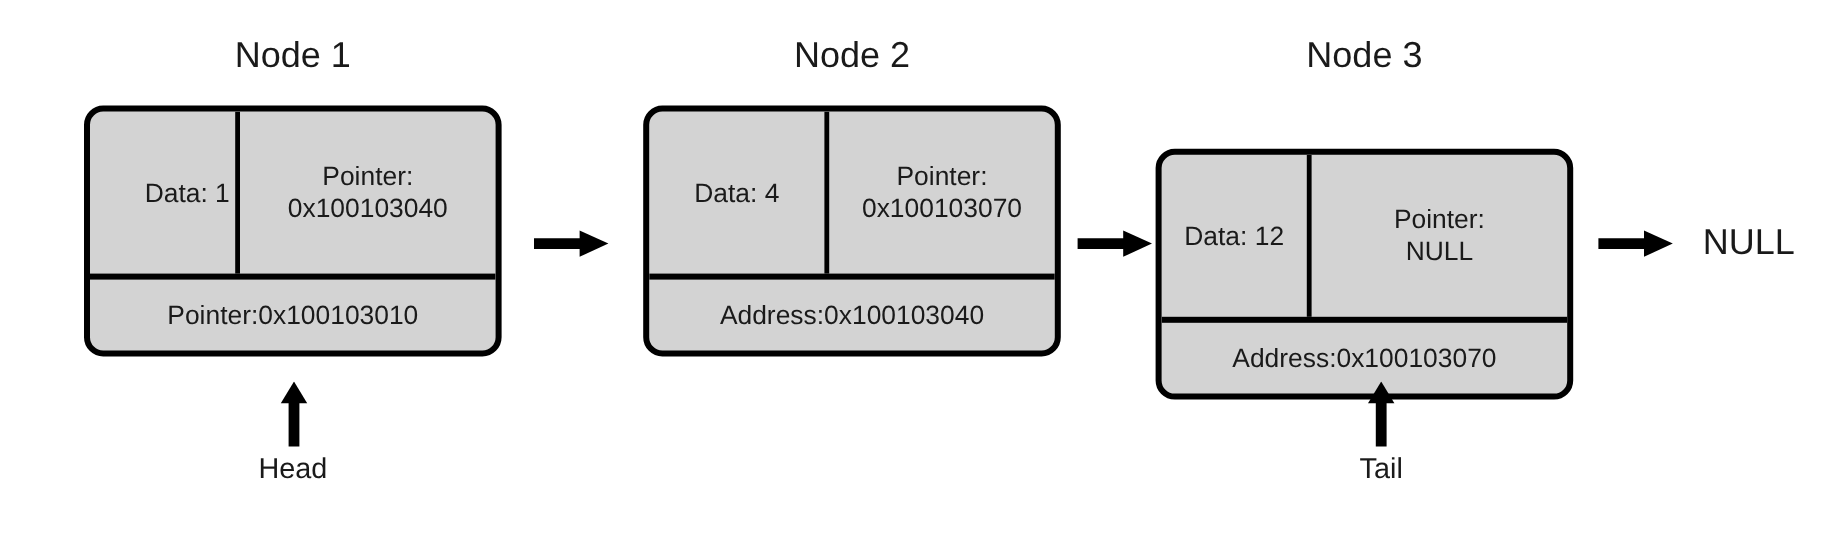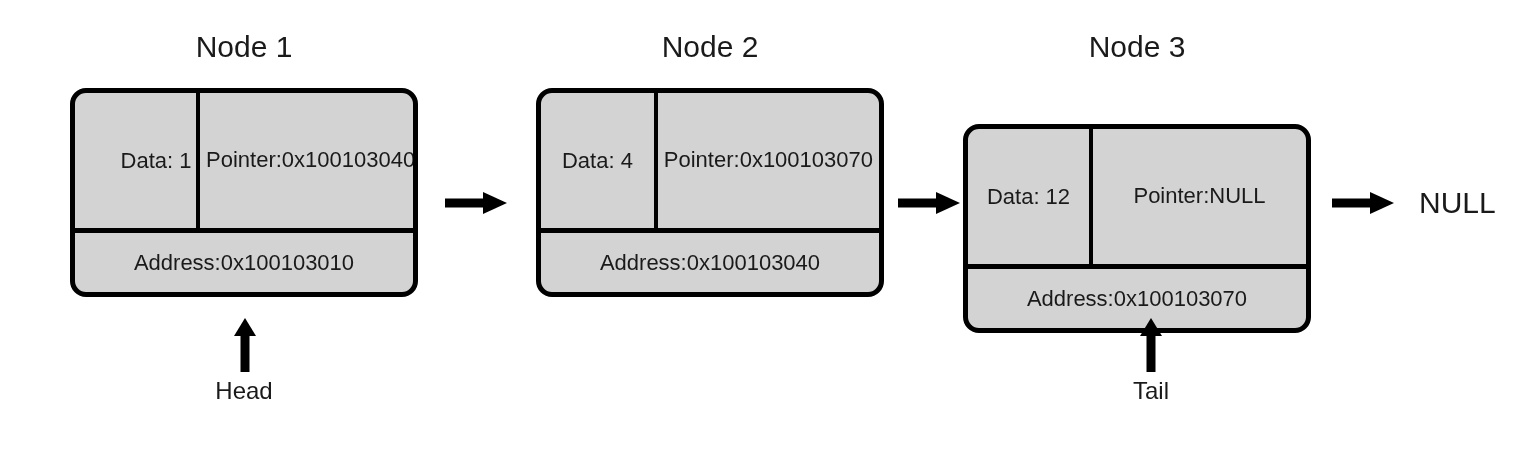--- a/index.html
+++ b/index.html
@@ -68,20 +68,21 @@
     font-size: 22px;
     color: #1a1a1a;
     border-right: 4px solid #000000;
     white-space: nowrap;
     padding: 0 6px;
   }
   .cell-pointer {
     box-sizing: border-box;
     flex: 1 1 auto;
     display: flex;
+    flex-direction: column;
     align-items: center;
     justify-content: center;
     font-size: 22px;
     line-height: 1.22;
     color: #1a1a1a;
     text-align: left;
     white-space: nowrap;
     padding: 0 6px;
   }
   
@@ -139,21 +140,21 @@
 
   <div class="node-box" style="left:70px; top:88px;">
     <div class="node-inner">
       <div class="node-top">
         <div class="cell-data" style="width:125px;padding-left:47px;">Data: 1</div>
         <div class="cell-pointer">
           <span>Pointer:</span>
           <span>0x100103040</span>
         </div>
       </div>
-      <div class="node-bottom">Address:0x100103010</div>
+      <div class="node-bottom">Pointer:0x100103010</div>
     </div>
   </div>
 
   <div class="arrow-right" style="left:443px; top:188px;">
     <svg width="66" height="30" viewBox="0 0 66 30" xmlns="http://www.w3.org/2000/svg">
       <line x1="2" y1="15" x2="44" y2="15" stroke="#000000" stroke-width="9"></line>
       <polygon points="40,4 64,15 40,26" fill="#000000"></polygon>
     </svg>
   </div>
 

